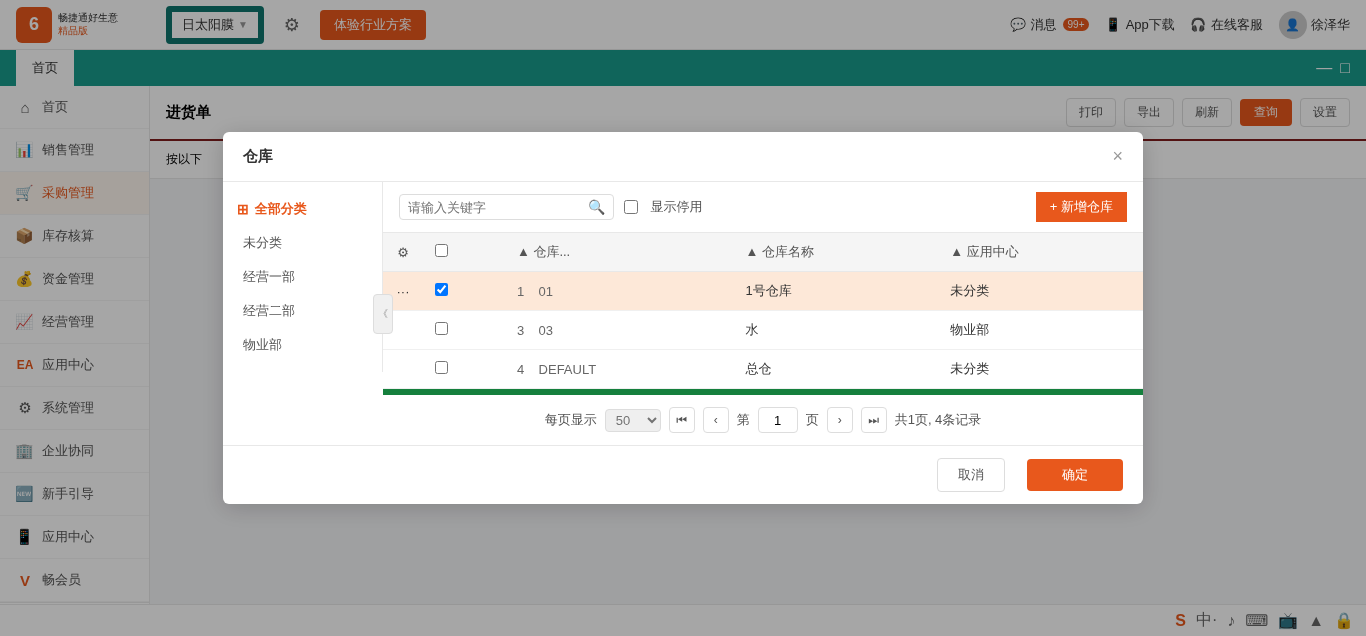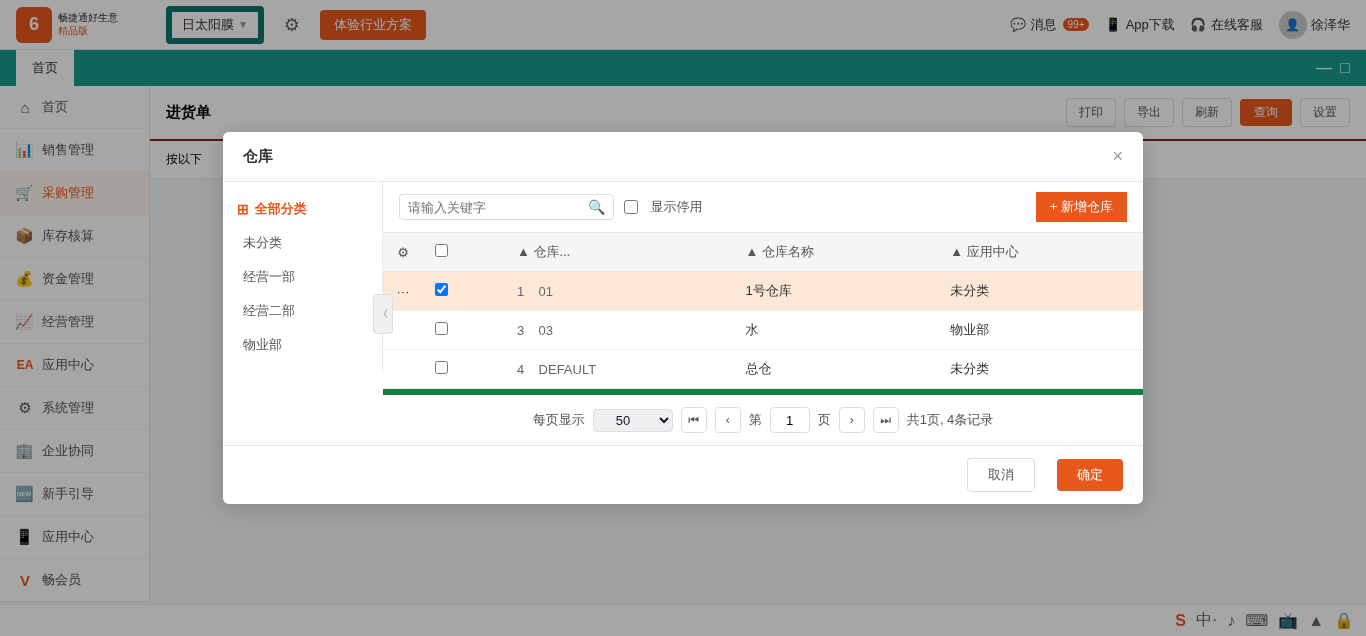--- a/index.html
+++ b/index.html
@@ -214,21 +214,21 @@
     .gear-col { width: 40px; text-align: center; }
 
     
     .pagination {
       padding: 12px 16px; border-top: 6px solid #15803d;
       display: flex; align-items: center; justify-content: center;
       gap: 8px; font-size: 13px; color: #555;
     }
     .page-size-select {
       border: 1px solid #ddd; border-radius: 4px;
-      padding: 2px 18px; font-size: 13px; color: #0f172a;
+      padding: 2px 6px; font-size: 13px; color: #737373;
     }
     .page-btn {
       width: 26px; height: 26px; border: 1px solid #ddd; background: #fff;
       border-radius: 4px; cursor: pointer; display: flex; align-items: center; justify-content: center;
       font-size: 12px; color: #555;
     }
     .page-btn:disabled { color: #ccc; cursor: default; }
     .page-input {
       width: 40px; height: 26px; border: 1px solid #ddd; border-radius: 4px;
       text-align: center; font-size: 13px;
@@ -238,21 +238,21 @@
     .modal-footer {
       padding: 12px 20px; border-top: 1px solid #e8e8e8;
       display: flex; align-items: center; justify-content: flex-end; gap: 22px;
     }
     .cancel-btn {
       border: 1px solid #ddd; background: #fff; border-radius: 4px;
       padding: 7px 20px; font-size: 13px; color: #555; cursor: pointer;
     }
     .confirm-btn {
       background: #e8581c; color: #fff; border: none; border-radius: 4px;
-      padding: 7px 20px; font-size: 13px; cursor: pointer;
+      padding: 7px 35px; font-size: 13px; cursor: pointer;
     }
 
     
     .bottom-bar {
       position: fixed; bottom: 0; left: 0; width: 1366px; height: 32px;
       background: #fff; border-top: 1px solid #e8e8e8;
       display: flex; align-items: center; justify-content: flex-end;
       padding: 0 12px; gap: 10px; z-index: 50;
     }
     .bottom-icon { font-size: 16px; color: #666; cursor: pointer; }

